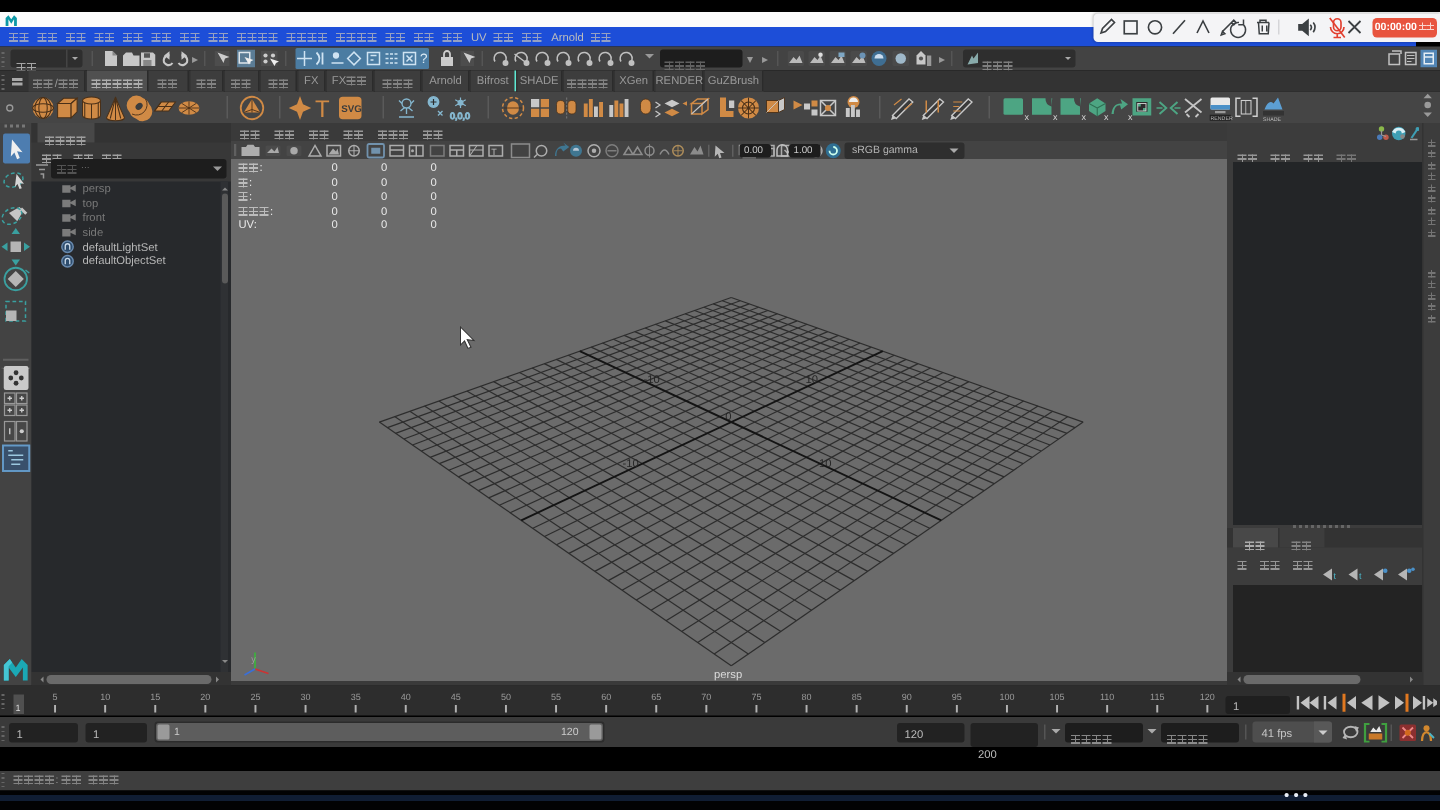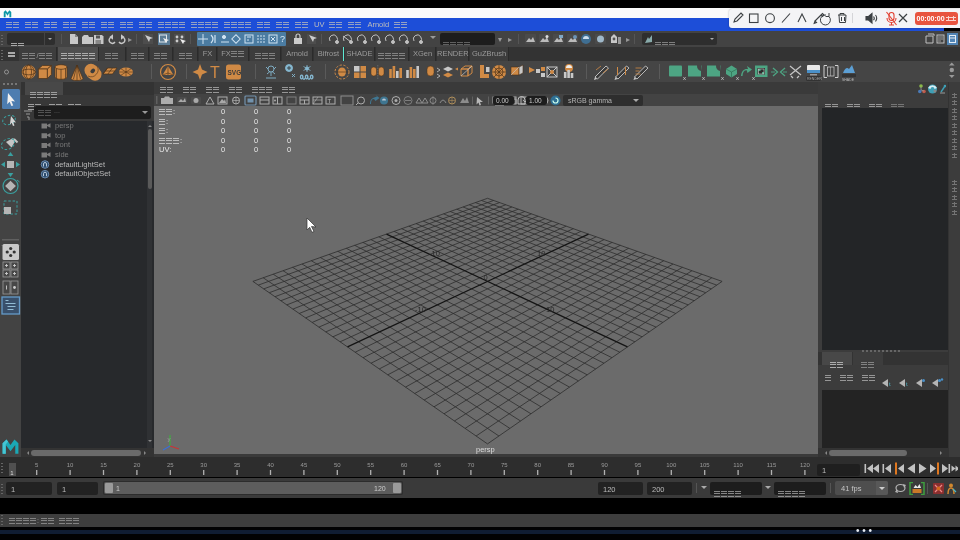--- a/index.html
+++ b/index.html
@@ -848,21 +848,21 @@
   <div class="abs" style="left:6px;top:3.5px;width:46px;height:13px;background:#222;border-radius:2px;color:#bbb;font-size:7.5px;padding:3px 0 0 5px">1</div>
   <div class="abs" style="left:57px;top:3.5px;width:41px;height:13px;background:#222;border-radius:2px;color:#bbb;font-size:7.5px;padding:3px 0 0 5px">1</div>
   <div class="abs" style="left:103px;top:3px;width:300px;height:14px;background:#2c2c2c;border-radius:2px">
     <div class="abs" style="left:1px;top:1px;width:298px;height:12px;background:#5d5d5d;border-radius:2px"></div>
     <div class="abs" style="left:2px;top:2px;width:8px;height:10px;background:#9a9a9a;border-radius:1px"></div>
     <div class="abs" style="left:290px;top:2px;width:8px;height:10px;background:#9a9a9a;border-radius:1px"></div>
     <div class="abs" style="left:13px;top:3.5px;color:#ccc;font-size:7px">1</div>
     <div class="abs" style="left:271px;top:3.5px;color:#ccc;font-size:7px">120</div>
   </div>
   <div class="abs" style="left:598px;top:3.5px;width:45px;height:13px;background:#222;border-radius:2px;color:#bbb;font-size:7.5px;padding:3px 0 0 5px">120</div>
-  <div class="abs" style="left:647px;top:3.5px;width:45px;height:13px;background:#222;border-radius:2px;color:#bbb;font-size:7.5px;padding:3px 0 0 5px">200</div>
+  <div class="abs" style="left:647px;top:3.5px;width:45px;height:13px;background:#222;border-radius:2px;color:#bbb;font-size:7.5px;padding:16px 0 0 5px">200</div>
   <div class="sep abs" style="left:696px;top:5px;height:10px"></div>
   <div class="abs" style="left:701px;top:8px;width:0;height:0;border:3px solid transparent;border-top-color:#aaa"></div>
   <div class="abs fld" style="left:710px;top:3.5px;width:52px;height:13px;--kc:#aaa">
         <span style="position:absolute;left:4px;top:3px"><i class="k k6"></i><i class="k k6"></i><i class="k k6"></i><i class="k k6"></i></span>
       </div>
   <div class="abs" style="left:765px;top:8px;width:0;height:0;border:3px solid transparent;border-top-color:#aaa"></div>
   <div class="abs fld" style="left:774px;top:3.5px;width:52px;height:13px;--kc:#aaa">
         <span style="position:absolute;left:4px;top:3px"><i class="k k6"></i><i class="k k6"></i><i class="k k6"></i><i class="k k6"></i></span>
       </div>
   <div class="sep abs" style="left:830px;top:5px;height:10px"></div>

